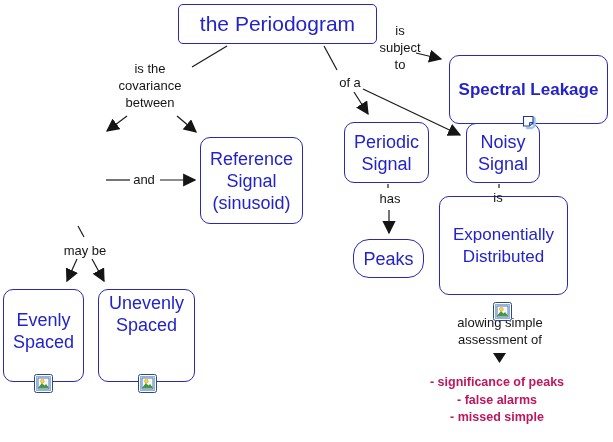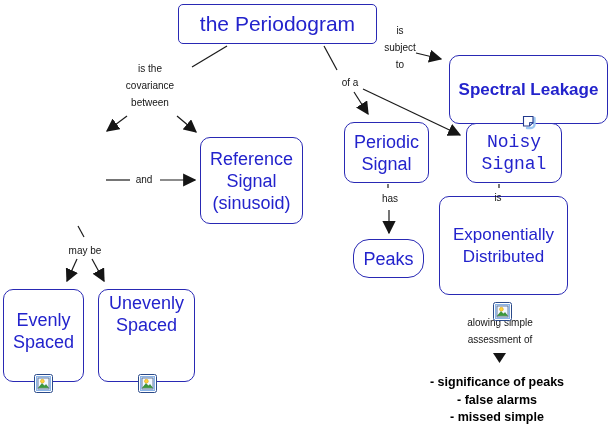--- a/index.html
+++ b/index.html
@@ -11,26 +11,26 @@
   .node{
     position:absolute;display:flex;align-items:center;justify-content:center;
     text-align:center;white-space:pre-line;
     background:#ffffff;border:1.6px solid #2929b4;border-radius:10px;
     color:#2323cc;font-size:18px;line-height:22px;box-sizing:border-box;
   }
   .node.title{font-size:21px;line-height:24px;border-radius:5px;}
   .node.small{border-radius:16px;}
   .link-label{
     position:absolute;transform:translate(-50%,-50%);
-    color:#151515;font-size:10px;line-height:17px;text-align:center;
+    color:#151515;font-size:13px;line-height:17px;text-align:center;
     white-space:pre-line;
   }
   .outcomes{
     position:absolute;left:497px;top:374px;transform:translateX(-50%);
-    color:#000000;font-size:12.5px;font-weight:bold;line-height:17.5px;
+    color:#be185d;font-size:12.5px;font-weight:bold;line-height:17.5px;
     text-align:center;white-space:nowrap;
   }
   .outcomes div{display:block;}
   .res-icon{position:absolute;width:19px;height:19px;display:block;}
   .annot-icon{position:absolute;width:19px;height:19px;display:block;}
 </style>
 </head>
 <body>
 
 <div id="canvas">
@@ -67,21 +67,21 @@
 
   <div class="node" style="left:200px;top:137px;width:103px;height:87px;">Reference
 Signal
 (sinusoid)</div>
 
   <div class="node" style="left:449px;top:55px;width:159px;height:69px;font-size:17px;font-weight:bold;">Spectral Leakage</div>
 
   <div class="node" style="left:344px;top:122px;width:85px;height:61px;">Periodic
 Signal</div>
 
-  <div class="node" style="left:466px;top:123px;width:96px;height:60px;font-family:Liberation Mono, monospace;">Noisy
+  <div class="node" style="left:466px;top:123px;width:74px;height:60px;">Noisy
 Signal</div>
 
   <div class="node small" style="left:353px;top:239px;width:71px;height:39px;">Peaks</div>
 
   <div class="node" style="left:439px;top:196px;width:129px;height:99px;font-size:17px;align-items:flex-start;padding-top:27px;">Exponentially
 Distributed</div>
 
   <div class="node" style="left:3px;top:289px;width:81px;height:93px;align-items:flex-start;padding-top:19px;">Evenly
 Spaced</div>
 

